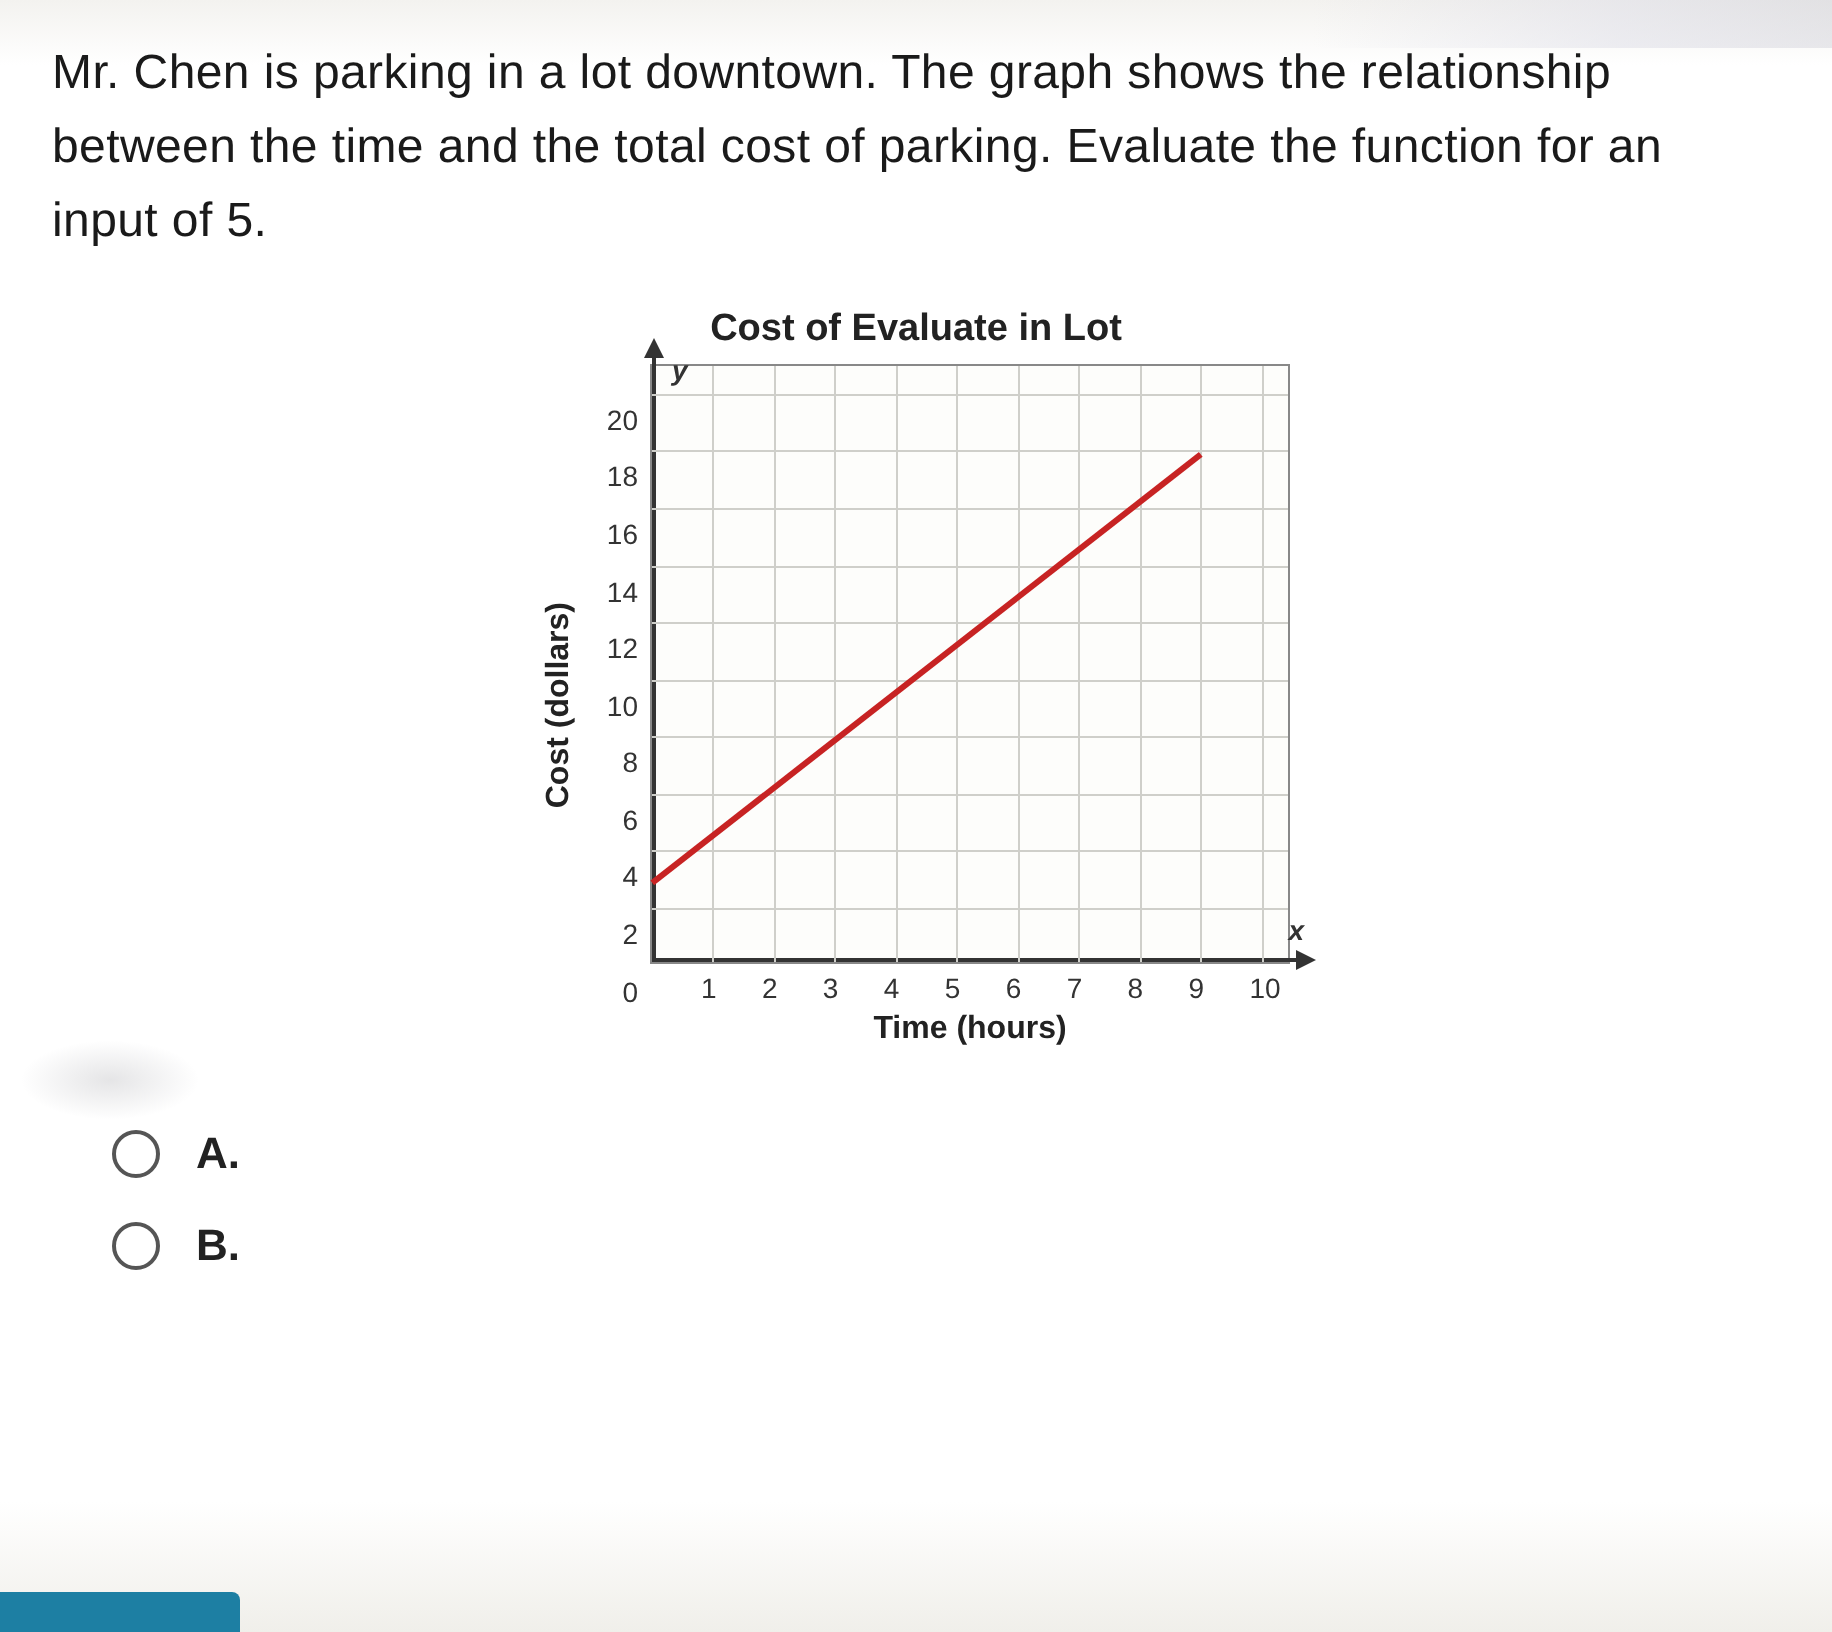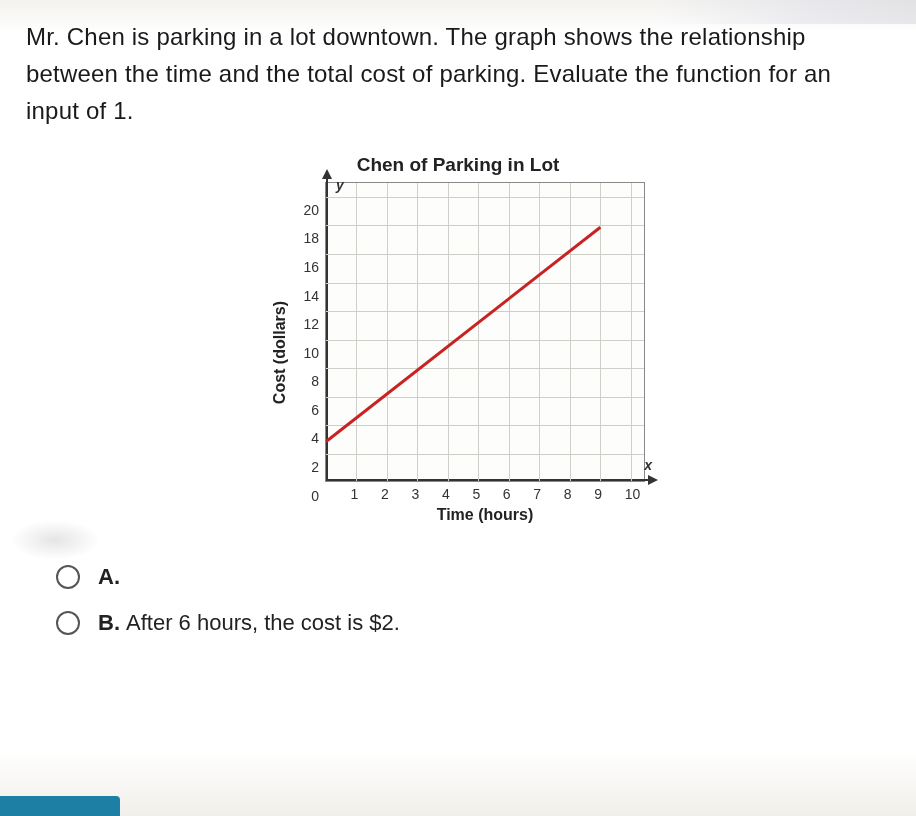--- a/index.html
+++ b/index.html
@@ -155,25 +155,25 @@
     background: #1d7fa3;
     border-top-right-radius: 4px;
   }
 </style>
 </head>
 <body>
 
 <div class="page">
   <div class="glare"></div>
 
-  <p class="question">Mr. Chen is parking in a lot downtown. The graph shows the relationship between the time and the total cost of parking. Evaluate the function for an input of 1.</p>
+  <p class="question">Mr. Chen is parking in a lot downtown. The graph shows the relationship between the time and the total cost of parking. Evaluate the function for an input of 5.</p>
 
   <div class="chart-wrap">
     <div class="chart-block">
-      <div class="chart-title">Chen of Parking in Lot</div>
+      <div class="chart-title">Cost of Evaluate in Lot</div>
       <div class="chart-area">
         <div class="ylabel">Cost (dollars)</div>
         <div class="axis-y-ticks" id="yticks" style="height: 300px; margin-top: 0px; position: relative; width: 24px;">
             <span style="position: absolute; right: 0px; top: 7.28571px;">20</span>
             <span style="position: absolute; right: 0px; top: 35.8571px;">18</span>
             <span style="position: absolute; right: 0px; top: 64.4286px;">16</span>
             <span style="position: absolute; right: 0px; top: 93px;">14</span>
             <span style="position: absolute; right: 0px; top: 121.571px;">12</span>
             <span style="position: absolute; right: 0px; top: 150.143px;">10</span>
             <span style="position: absolute; right: 0px; top: 178.714px;">8</span>
@@ -233,18 +233,17 @@
   <div class="smudge"></div>
 
   <div class="options">
     <div class="option">
       <span class="radio"></span>
       <span class="opt-letter">A.</span>
     </div>
     <div class="option cut">
       <span class="radio"></span>
       <span class="opt-letter">B.</span>
-      <span>After 6 hours, the cost is $2.</span>
     </div>
   </div>
 
   <div class="corner-btn"></div>
 </div>
 
 </body></html>

